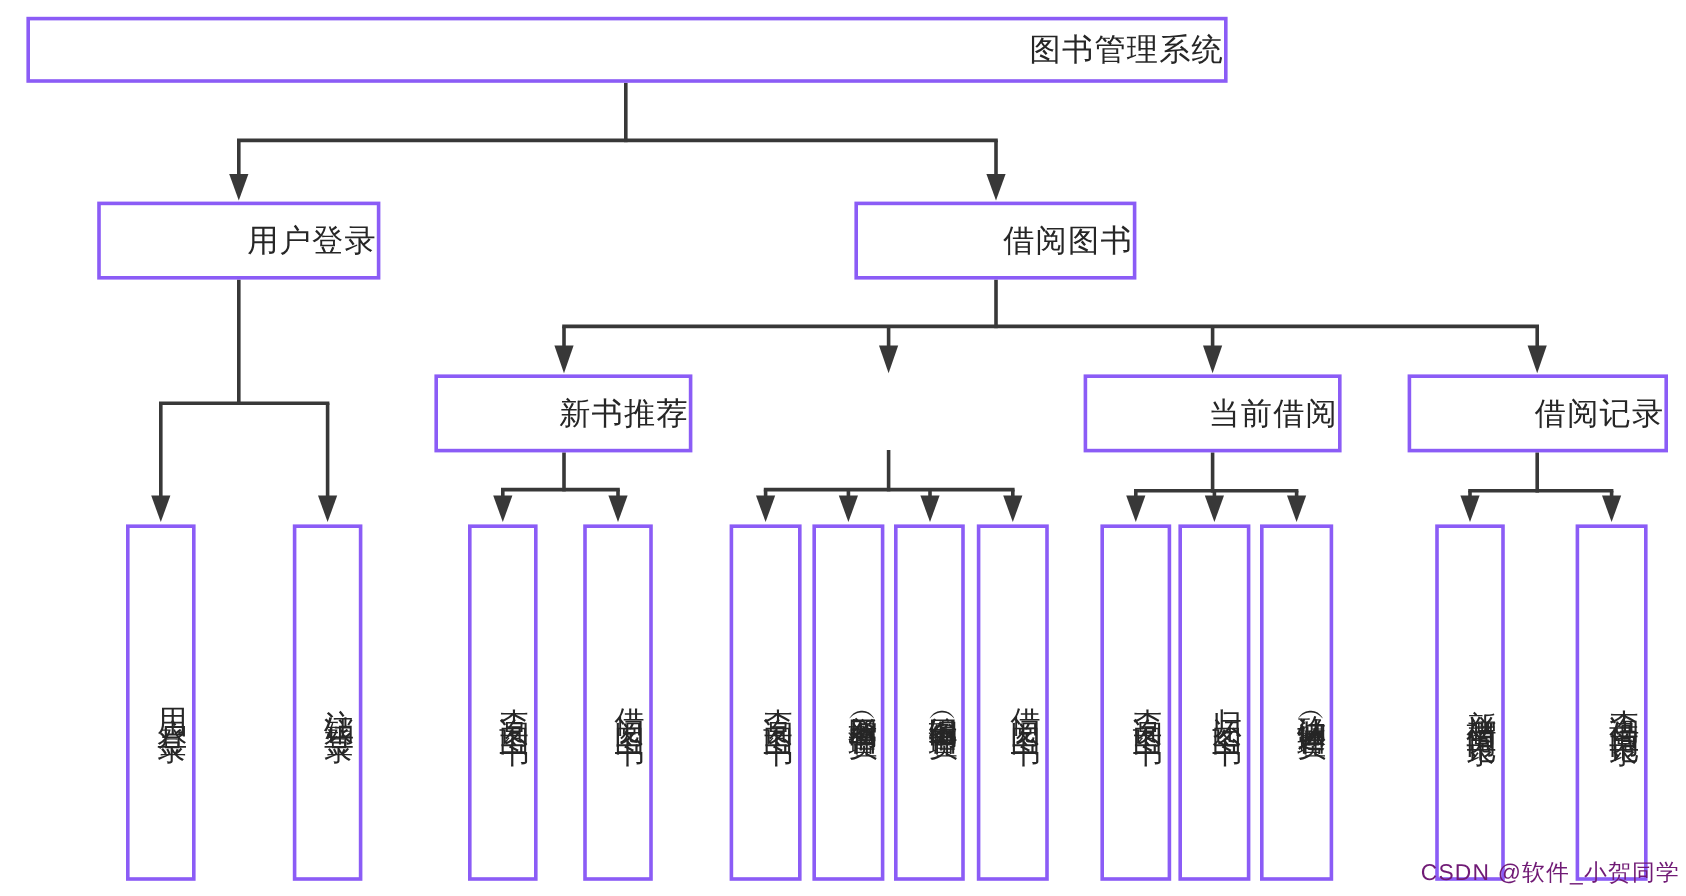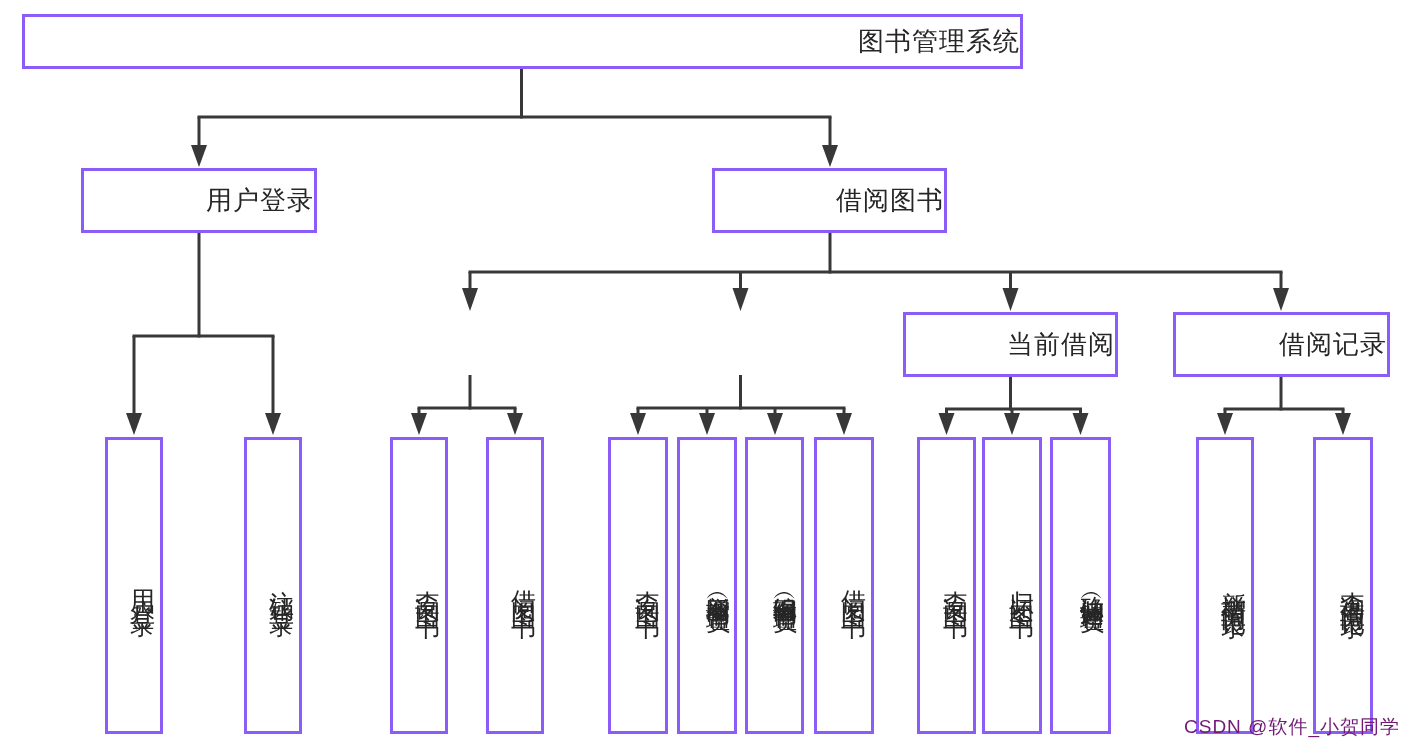--- a/index.html
+++ b/index.html
@@ -126,20 +126,23 @@
     <span class="lbl">图书管理系统</span>
   </div>
 
   <div class="box" style="left:81px;top:168px;width:236px;height:65px">
     <span class="lbl">用户登录</span>
   </div>
   <div class="box" style="left:712px;top:168px;width:235px;height:65px">
     <span class="lbl">借阅图书</span>
   </div>
 
+  <div class="box" style="left:362px;top:312px;width:215px;height:65px">
+    <span class="lbl">新书推荐</span>
+  </div>
   <div class="box" style="left:903px;top:312px;width:215px;height:65px">
     <span class="lbl">当前借阅</span>
   </div>
   <div class="box" style="left:1173px;top:312px;width:217px;height:65px">
     <span class="lbl">借阅记录</span>
   </div>
 
   <div class="box v" style="left:105px;top:437px;width:58px;height:297px">
     <span class="lbl">用户登录</span>
   </div>

